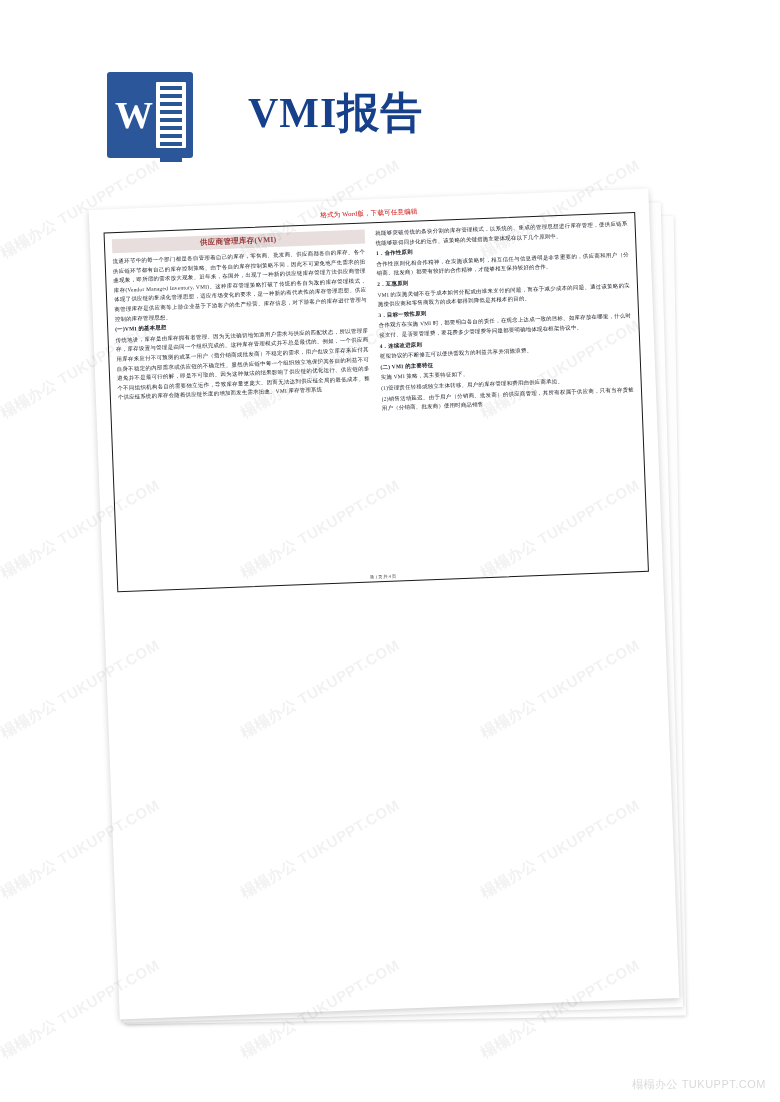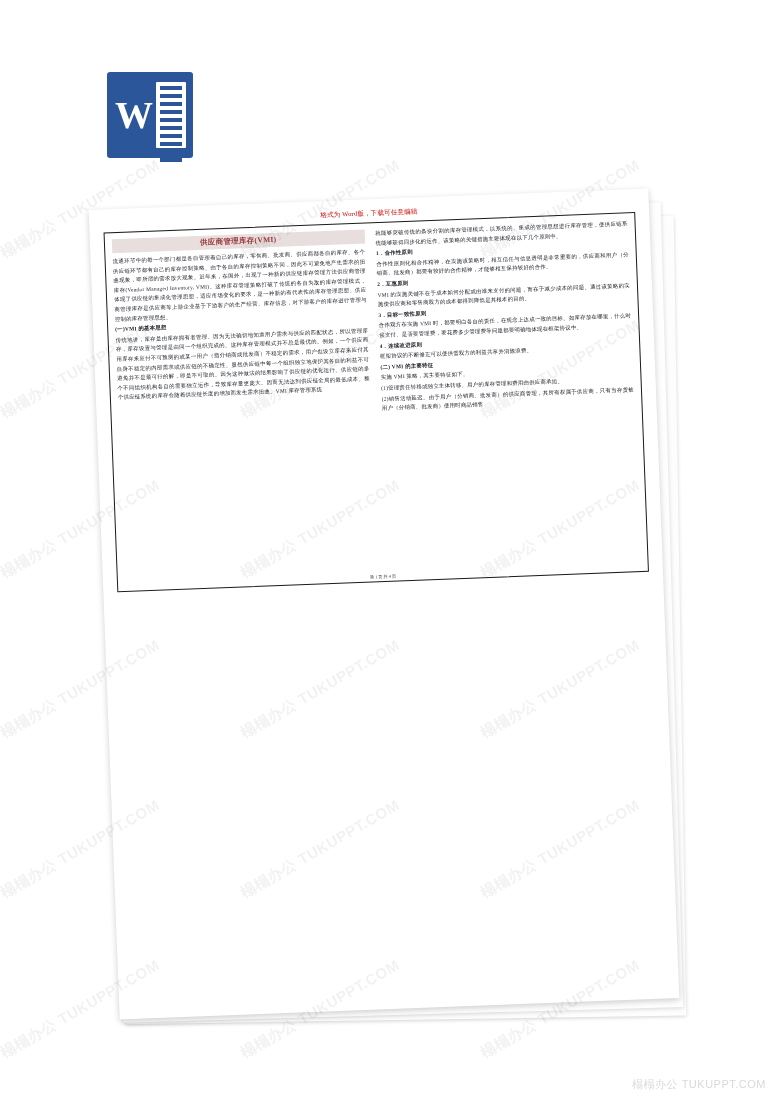--- a/index.html
+++ b/index.html
@@ -213,20 +213,21 @@
         <i></i>
         <i></i>
         <i></i>
         <i></i>
         <i></i>
         <i></i>
         <i></i>
         <i></i>
     </div>
   </div>
+  <div class="page-title">VMI报告</div>
 </div>
 
 <div class="sheet-back2"></div>
 <div class="sheet-back1"></div>
 
 <div class="sheet-front">
   <div class="doc-inner">
     <div class="doc-header-note">格式为 Word版，下载可任意编辑</div>
     <div class="doc-frame">
       <div class="cols">

